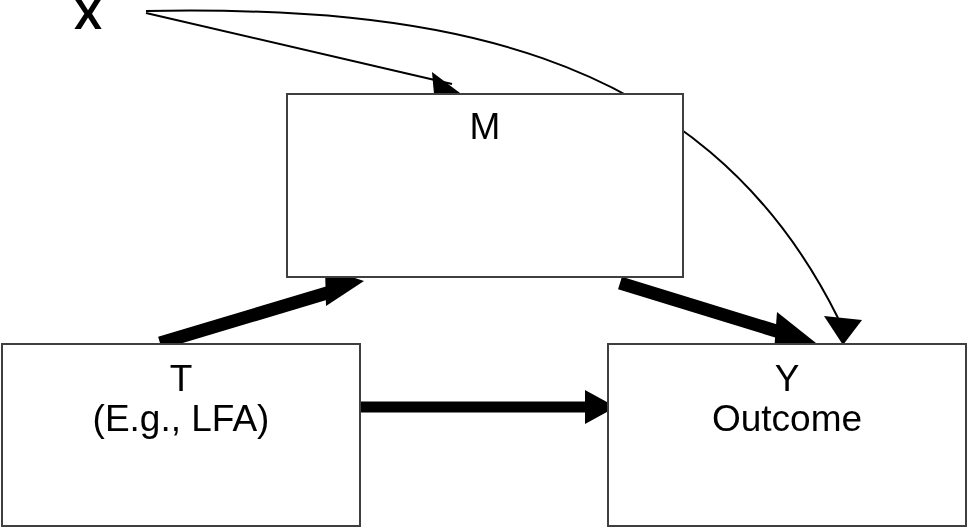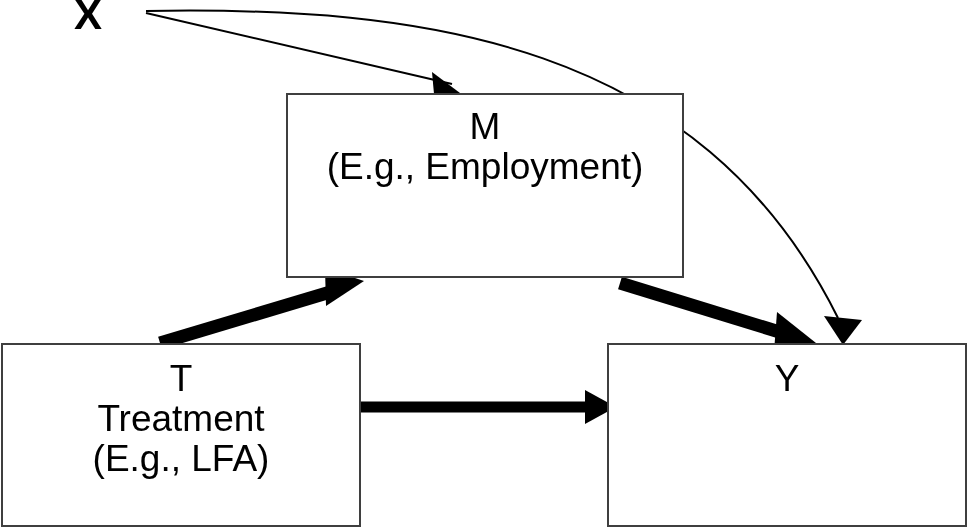--- a/index.html
+++ b/index.html
@@ -108,26 +108,25 @@
     </g>
 
     <g>
       <line x1="361" y1="407" x2="590" y2="407" stroke="#000000" stroke-width="11"></line>
       <polygon points="585,390 616,407 585,424" fill="#000000"></polygon>
     </g>
   </svg>
 
   <div id="box-mediator" class="node-box">
     <div class="node-line line-symbol">M</div>
-    <div class="node-line line-example">(E.g., Employment)</div>
   </div>
 
   <div id="box-treatment" class="node-box">
     <div class="node-line line-symbol">T</div>
-    <div class="node-line line-name">Treatment</div>
     <div class="node-line line-example">(E.g., LFA)</div>
   </div>
 
   <div id="box-outcome" class="node-box">
     <div class="node-line line-symbol">Y</div>
+    <div class="node-line line-name">Outcome</div>
   </div>
 
 </div>
 
 </body></html>

